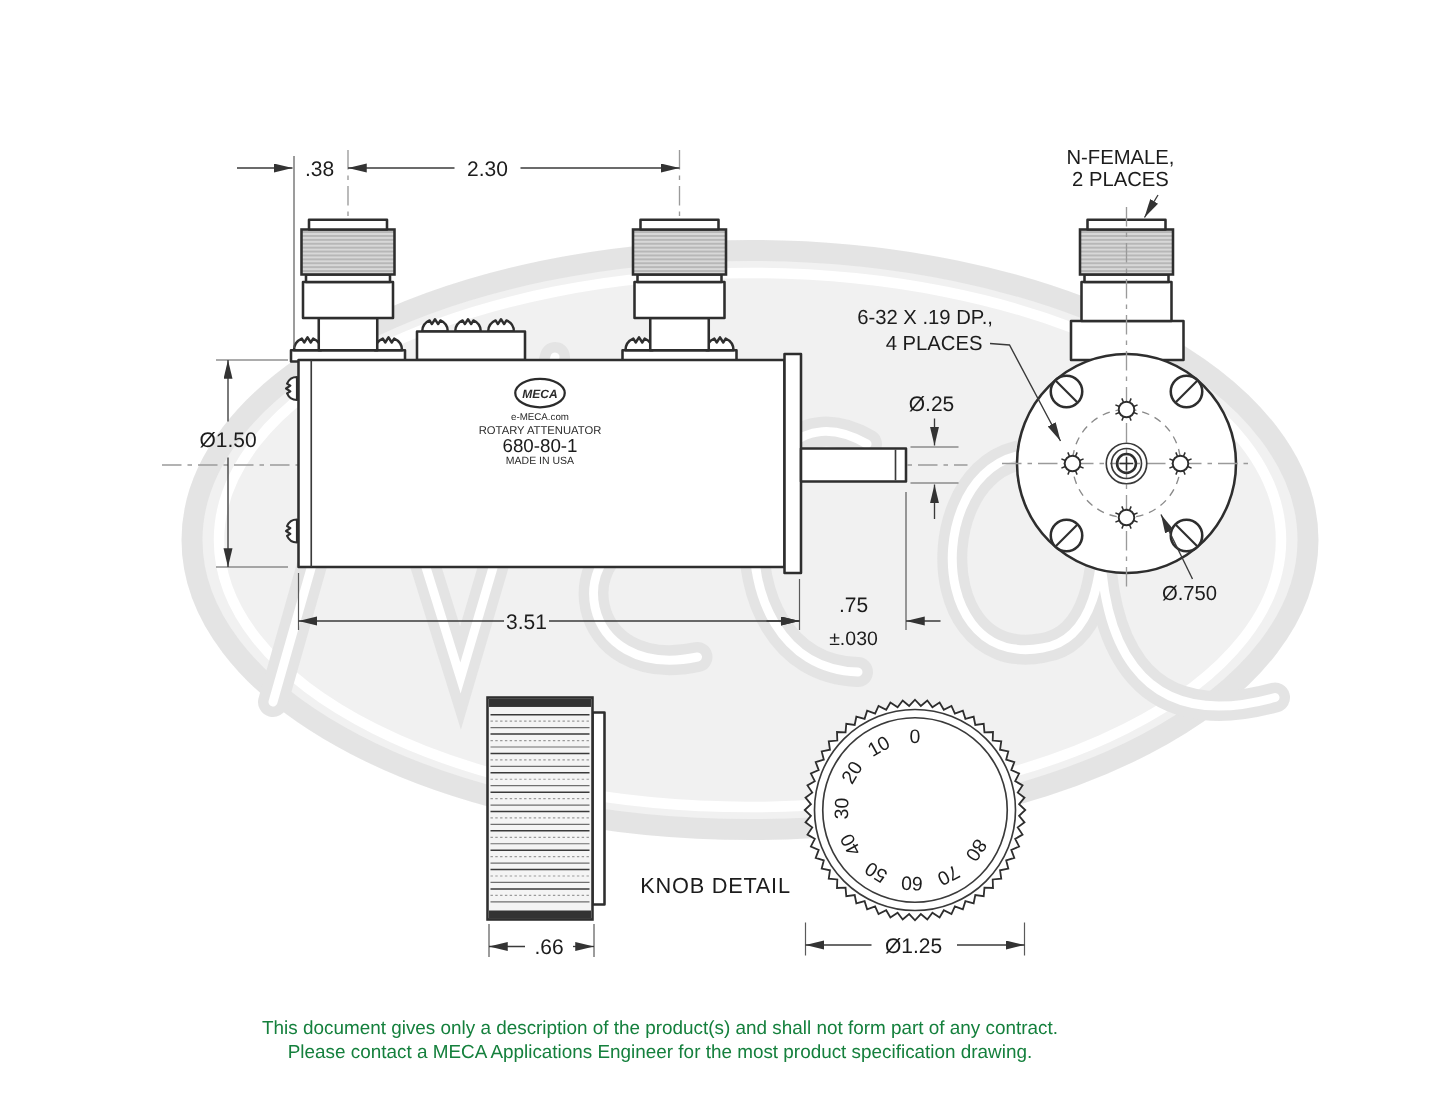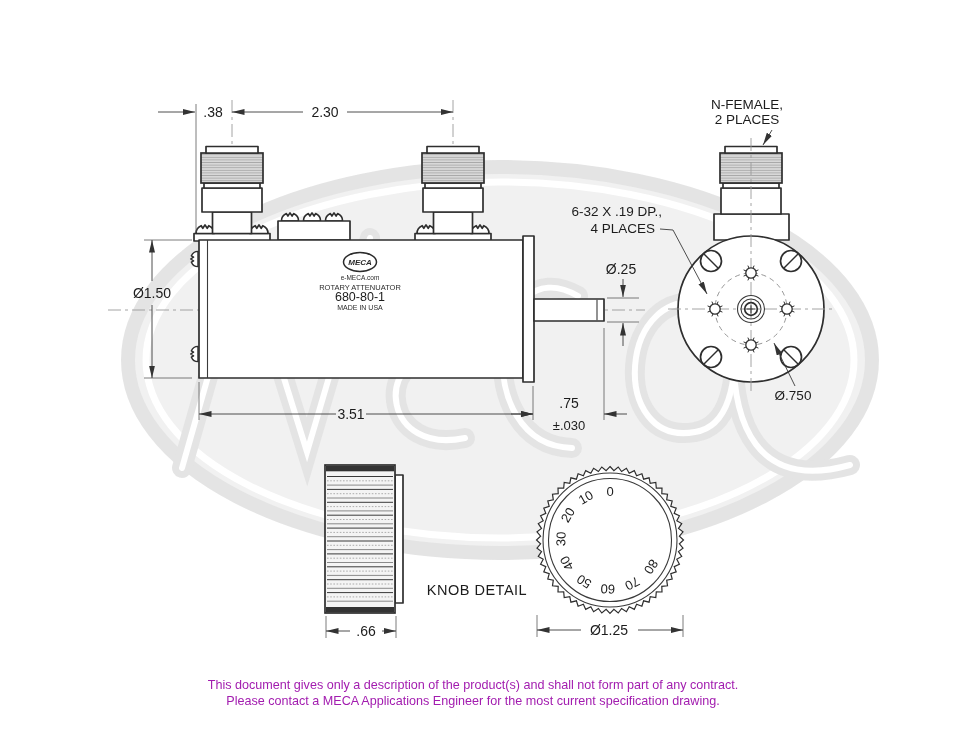--- a/index.html
+++ b/index.html
@@ -24,21 +24,21 @@
   .tiny3{font-size:7px;fill:#2b2b2b;}
   .logo-txt{font-size:8px;font-style:italic;font-weight:bold;fill:#2b2b2b;}
   .wm{stroke:#e2e2e2;fill:none;stroke-linecap:round;}
   .wm-core{stroke:#ffffff;fill:none;stroke-linecap:round;}
   .tick{stroke:#2e2e2e;stroke-width:1;}
   .slot{stroke:#2e2e2e;stroke-width:1.4;}
   .k0{stroke:#3a3a3a;stroke-width:1;}
   .k1{stroke:#9a9a9a;stroke-width:0.8;stroke-dasharray:1.6 1.6;}
   .k2{stroke:#6f6f6f;stroke-width:0.8;}
   #disclaimer{position:absolute;left:0px;top:678px;width:880px;text-align:center;
-              font-size:12.6px;color:#a21caf;line-height:1.26;margin-left:33px;}
+              font-size:12.6px;color:#15803d;line-height:1.26;}
 </style>
 </head>
 <body>
 
 <div id="page">
 <svg width="957" height="740" viewBox="0 0 957 740">
   <defs>
     <marker id="arr" orient="auto-start-reverse" markerUnits="userSpaceOnUse" markerWidth="14" markerHeight="7" refX="12.5" refY="3">
       <path d="M0,0 L12.5,3 L0,6 Z" fill="#333"></path>
     </marker>
@@ -319,15 +319,15 @@
       <line class="ext" x1="683" y1="615" x2="683" y2="637"></line>
       <line class="dim" x1="537" y1="630" x2="581" y2="630" marker-start="url(#arr)"></line>
       <line class="dim" x1="638" y1="630" x2="683" y2="630" marker-end="url(#arr)"></line>
       <text class="dim-text" x="609" y="635" text-anchor="middle">Ø1.25</text>
     </g>
   </g>
 </svg>
 
 <div id="disclaimer">
   <div>This document gives only a description of the product(s) and shall not form part of any contract.</div>
-  <div>Please contact a MECA Applications Engineer for the most current specification drawing.</div>
+  <div>Please contact a MECA Applications Engineer for the most product specification drawing.</div>
 </div>
 </div>
 
 </body></html>

